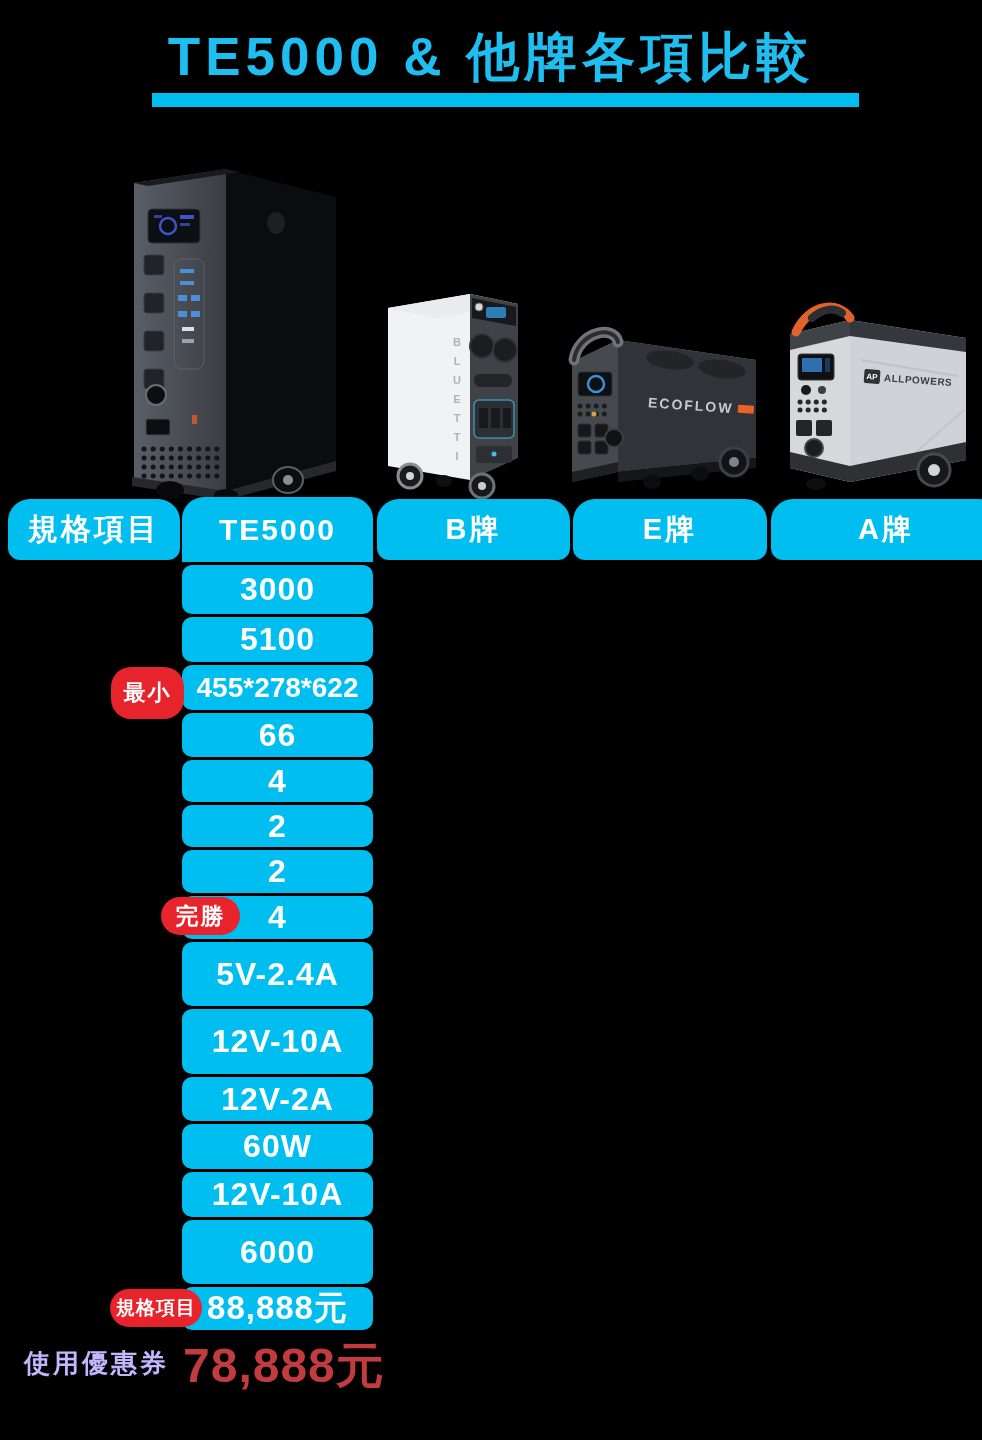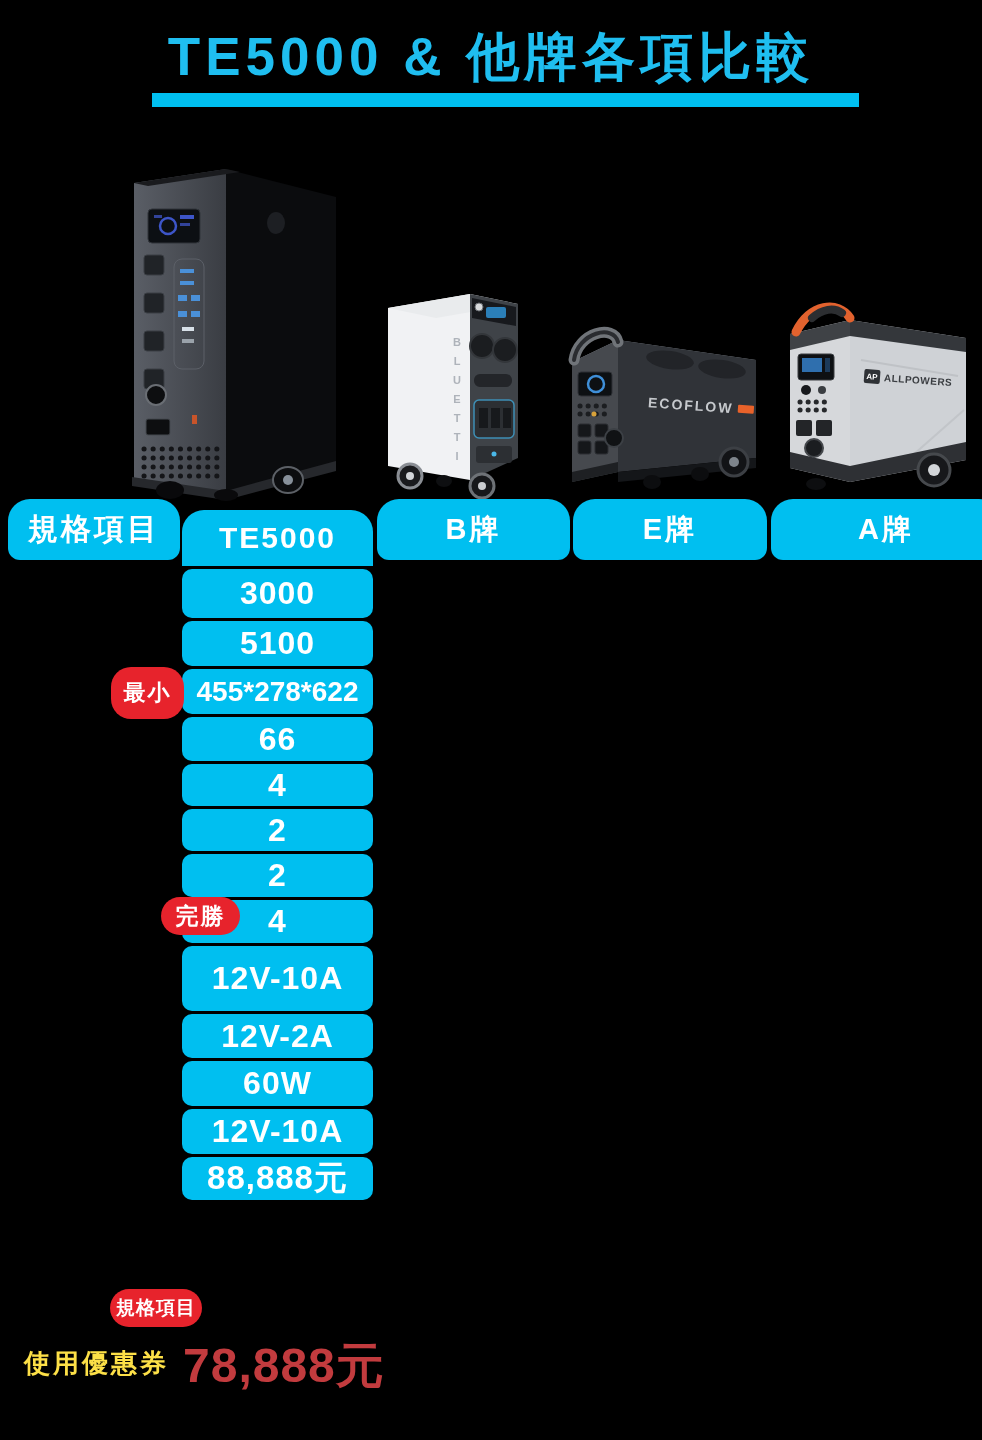--- a/index.html
+++ b/index.html
@@ -33,40 +33,40 @@
   .hdr{position:absolute;top:499px;height:61px;background:#00BFF0;color:#fff;font-weight:700;
        font-size:29px;display:flex;align-items:center;justify-content:center;
        border-radius:22px 22px 12px 12px;letter-spacing:3px;}
   .hdr-spec{left:8px;width:172px;font-size:30px;}
   .hdr-b{left:377px;width:193px;}
   .hdr-e{left:573px;width:194px;}
   .hdr-a{left:771px;width:230px;}
 
   
   .te-col{position:absolute;left:182px;top:497px;width:191px;display:flex;flex-direction:column;}
-  .te-hdr{height:56px;background:#00BFF0;border-radius:22px 22px 0 0;color:#fff;font-size:30px;
+  .te-hdr{height:65px;background:#00BFF0;border-radius:22px 22px 0 0;color:#fff;font-size:30px;
           font-weight:700;letter-spacing:2px;display:flex;align-items:center;justify-content:center;
-          margin-bottom:3px;margin-top:13px;}
+          margin-bottom:3px;}
   .val{background:#00BFF0;color:#fff;font-weight:700;font-size:32px;letter-spacing:1px;
        display:flex;align-items:center;justify-content:center;margin-bottom:3px;border-radius:10px;}
   .r0{height:49px}.r1{height:45px}.r2{height:45px;font-size:28px;letter-spacing:0}
   .r3{height:44px}.r4{height:42px}.r5{height:42px}.r6{height:43px}.r7{height:43px}
   .r8{height:64px}.r9{height:65px}.r10{height:44px}.r11{height:45px}.r12{height:45px}
   .r13{height:64px}.r14{height:43px;font-size:33px;margin-bottom:9px}
 
   
   .badge{position:absolute;background:#E7232C;color:#fff;font-weight:700;border-radius:20px;
          display:flex;align-items:center;justify-content:center;z-index:3;}
   .badge-min{left:111px;top:667px;width:73px;height:52px;font-size:22px;letter-spacing:2px;}
   .badge-win{left:161px;top:897px;width:79px;height:38px;font-size:23px;letter-spacing:2px;}
   .badge-bird{left:110px;top:1289px;width:92px;height:38px;font-size:19px;letter-spacing:1px;}
 
   
   .coupon{position:absolute;left:24px;top:1346px;font-size:26px;font-weight:800;
-          color:#fde047;letter-spacing:3px;}
+          color:#c4b5fd;letter-spacing:3px;}
   .price{position:absolute;left:183px;top:1334px;font-size:48px;font-weight:800;
          color:#C23B3E;letter-spacing:1px;}
 </style>
 </head>
 <body>
 
 <div class="canvas">
 
   <div class="title">TE5000 &amp; 他牌各項比較</div>
   <div class="title-underline"></div>
@@ -241,24 +241,26 @@
   <div class="te-col">
     <div class="te-hdr">TE5000</div>
     <div class="val r0">3000</div>
     <div class="val r1">5100</div>
     <div class="val r2">455*278*622</div>
     <div class="val r3">66</div>
     <div class="val r4">4</div>
     <div class="val r5">2</div>
     <div class="val r6">2</div>
     <div class="val r7">4</div>
+    <div class="val r8">5V-2.4A</div>
     <div class="val r9">12V-10A</div>
     <div class="val r10">12V-2A</div>
     <div class="val r11">60W</div>
     <div class="val r12">12V-10A</div>
+    <div class="val r13">6000</div>
     <div class="val r14">88,888元</div>
   </div>
 
   <div class="badge badge-min">最小</div>
   <div class="badge badge-win">完勝</div>
   <div class="badge badge-bird">規格項目</div>
 
   <div class="coupon">使用優惠券</div>
   <div class="price">78,888元</div>
 

